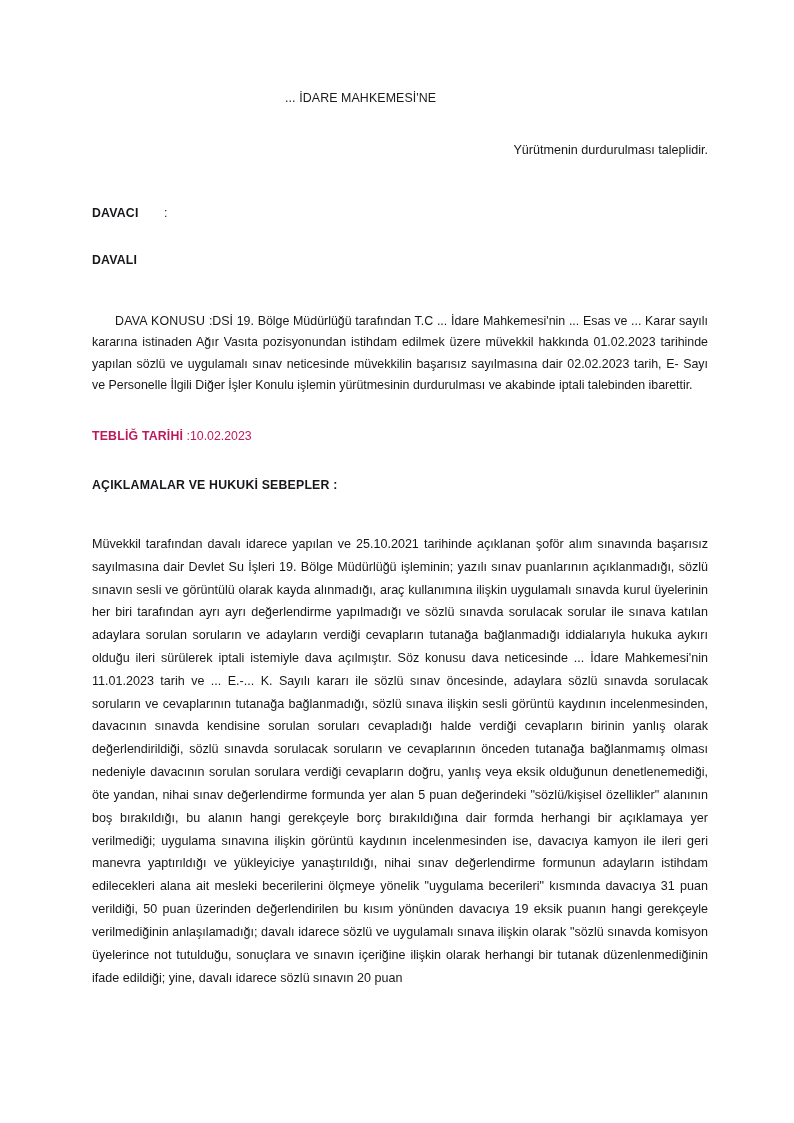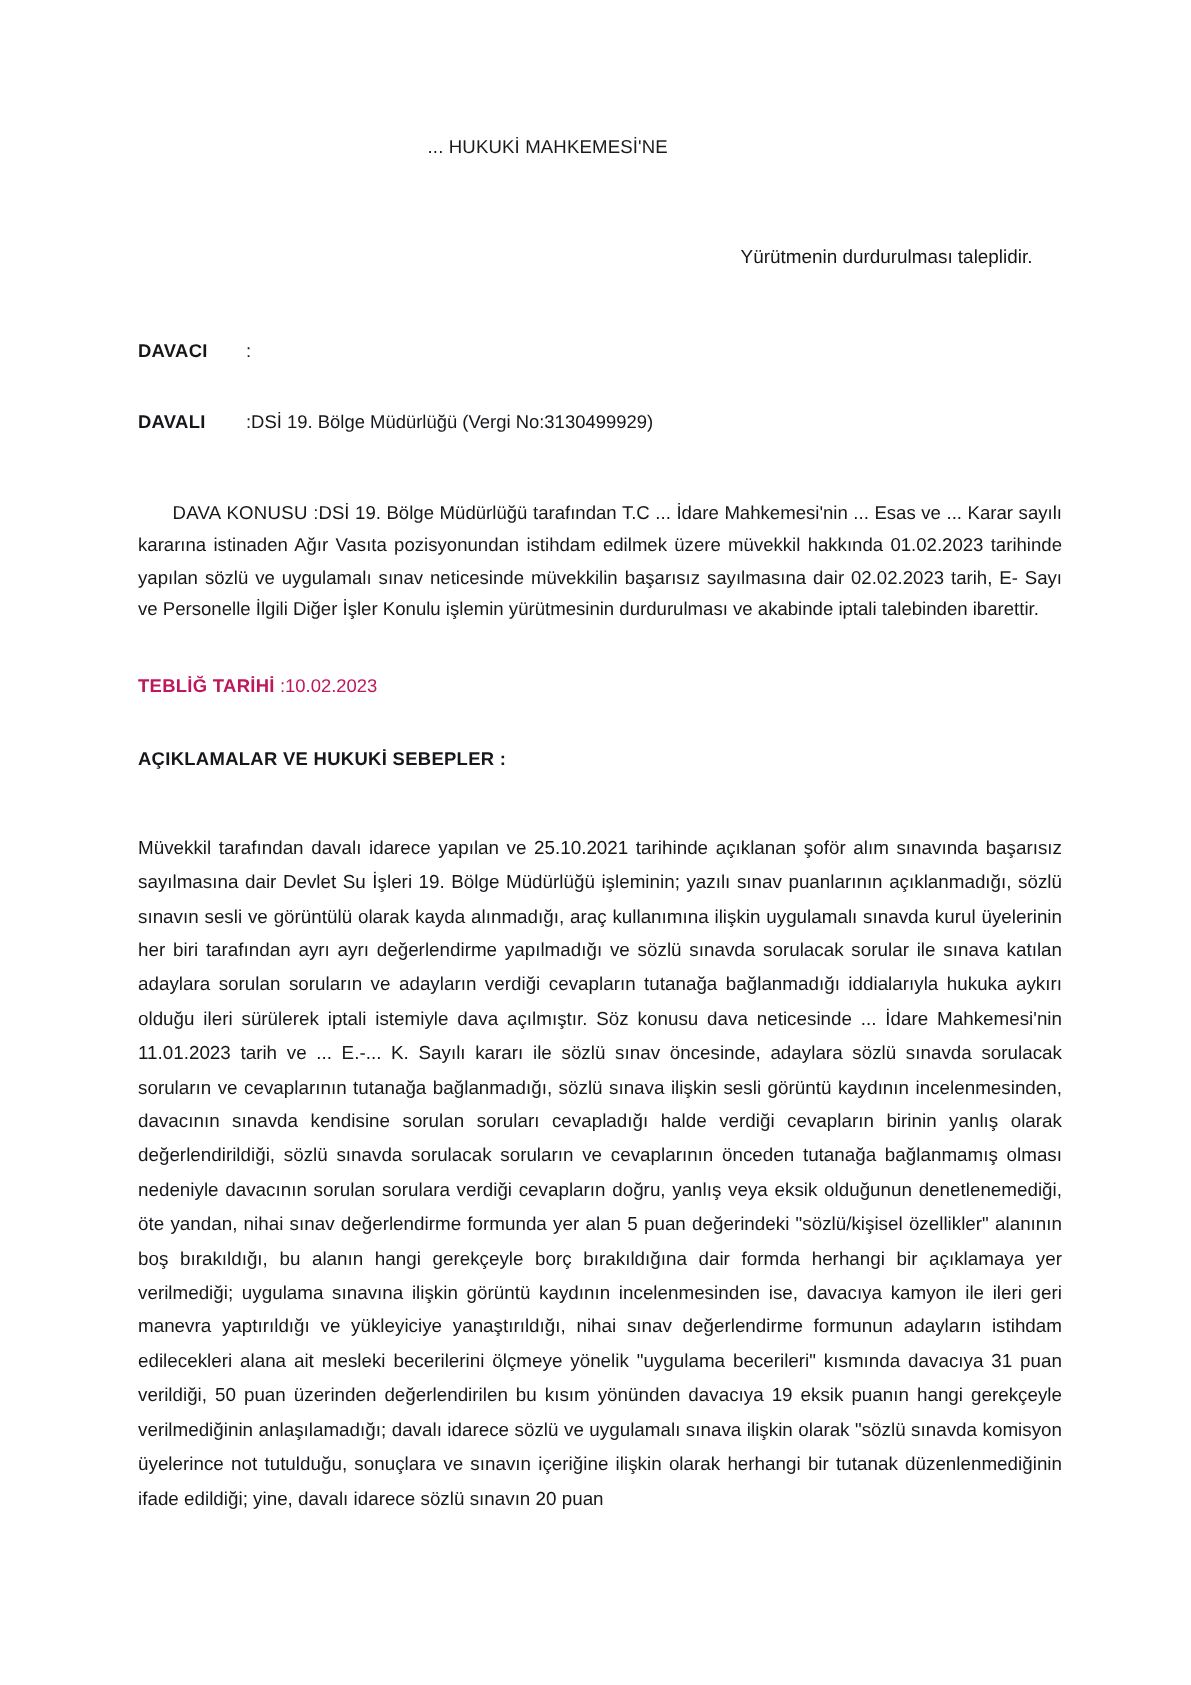--- a/index.html
+++ b/index.html
@@ -35,24 +35,24 @@
     margin-top: 90px;
     font-size: 12.4px;
     letter-spacing: 0.1px;
     color: #1a1a1e;
     text-align: left;
     padding-left: 193px;
     line-height: 1.35;
   }
 
   .stay-request {
-    margin-top: 56px;
+    margin-top: 35px;
     font-size: 12.6px;
     color: #17171b;
-    text-align: center;
+    text-align: right;
     padding-left: 382px;
     line-height: 1.35;
   }
 
   .party-block {
     margin-top: 46px;
   }
 
   .party-row {
     display: flex;
@@ -132,34 +132,33 @@
     color: #17171b;
     hyphens: none;
   }
 </style>
 </head>
 <body>
 
 <div class="page">
   <div class="content">
 
-    <div class="doc-title">... HUKUKİ MAHKEMESİ'NE</div>
+    <div class="doc-title">... İDARE MAHKEMESİ'NE</div>
 
     <div class="stay-request">Yürütmenin durdurulması taleplidir.</div>
 
     <div class="party-block">
 
       <div class="party-row">
         <span class="party-label">DAVACI</span>
         <span class="party-value">:</span>
       </div>
 
       <div class="party-row">
         <span class="party-label">DAVALI</span>
-        <span class="party-value">:DSİ 19. Bölge Müdürlüğü (Vergi No:3130499929)</span>
       </div>
 
 
     </div>
 
     <div class="subject-block">
       <span class="subject-label">DAVA KONUSU</span><span> :DSİ 19.  Bölge Müdürlüğü tarafından T.C ... İdare Mahkemesi'nin ... Esas ve ... Karar sayılı kararına istinaden Ağır Vasıta pozisyonundan istihdam edilmek üzere müvekkil hakkında 01.02.2023  tarihinde yapılan sözlü ve uygulamalı sınav neticesinde müvekkilin başarısız sayılmasına dair 02.02.2023  tarih, E- Sayı ve Personelle İlgili Diğer İşler Konulu işlemin yürütmesinin durdurulması ve akabinde iptali talebinden ibarettir.</span>
     </div>
 
     <div class="notice-row">

